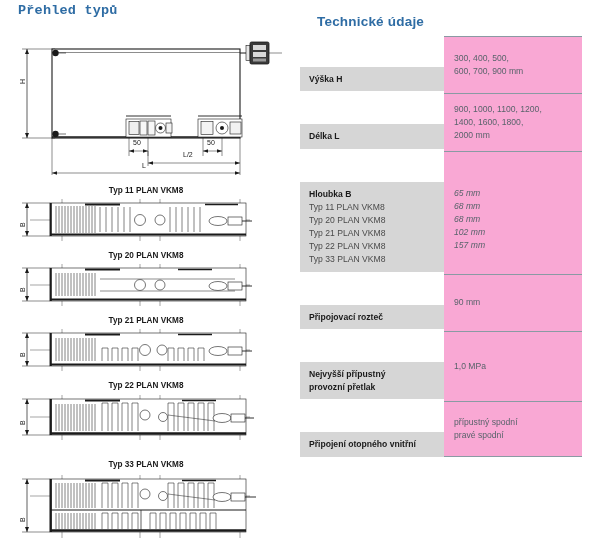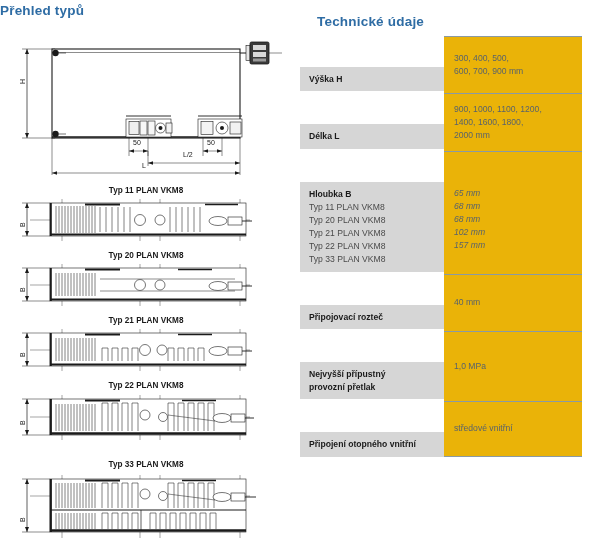--- a/index.html
+++ b/index.html
@@ -17,21 +17,21 @@
 
   
   .section-heading {
     position: absolute;
     font-size: 13.5px;
     font-weight: bold;
     color: #2e6ca4;
     letter-spacing: 0.2px;
     white-space: nowrap;
   }
-  #heading-left  { left: 0;   top: 3px; }
+  #heading-left  { left: 18px;   top: 3px; font-family: Liberation Mono, monospace; }
   #heading-right { left: 317px; top: 14px; }
 
   
   #drawings {
     position: absolute;
     left: 0;
     top: 0;
     width: 292px;
     height: 542px;
   }
@@ -77,21 +77,21 @@
     line-height: 1.45;
     display: flex;
     flex-direction: column;
     justify-content: center;
     border-bottom: 2px solid #ffffff;
     margin-top: 31px;
   }
   .tvalue {
     flex: 1;
     box-sizing: border-box;
-    background: #eab308;
+    background: #f9a8d4;
     padding: 6px 4px 6px 10px;
     color: #59636b;
     font-size: 8.6px;
     font-weight: normal;
     line-height: 1.55;
     display: flex;
     flex-direction: column;
     justify-content: center;
     border-top: 1.5px solid #8a9aa3;
   }
@@ -519,33 +519,34 @@
       <span class="depth-val">65 mm</span>
       <span class="depth-val">68 mm</span>
       <span class="depth-val">68 mm</span>
       <span class="depth-val">102 mm</span>
       <span class="depth-val">157 mm</span>
     </div>
   </div>
 
   <div class="trow">
     <div class="tlabel">Připojovací rozteč</div>
-    <div class="tvalue">40 mm</div>
+    <div class="tvalue">90 mm</div>
   </div>
 
 
   <div class="trow">
     <div class="tlabel">
       <span>Nejvyšší přípustný</span>
       <span>provozní přetlak</span>
     </div>
     <div class="tvalue">1,0 MPa</div>
   </div>
 
 
   <div class="trow">
     <div class="tlabel">Připojení otopného vnitřní</div>
     <div class="tvalue">
-      <span class="val-line">středové vnitřní</span>
+      <span class="val-line">přípustný spodní</span>
+      <span class="val-line">pravé spodní</span>
     </div>
   </div>
 
 </div>
 
 </body></html>

